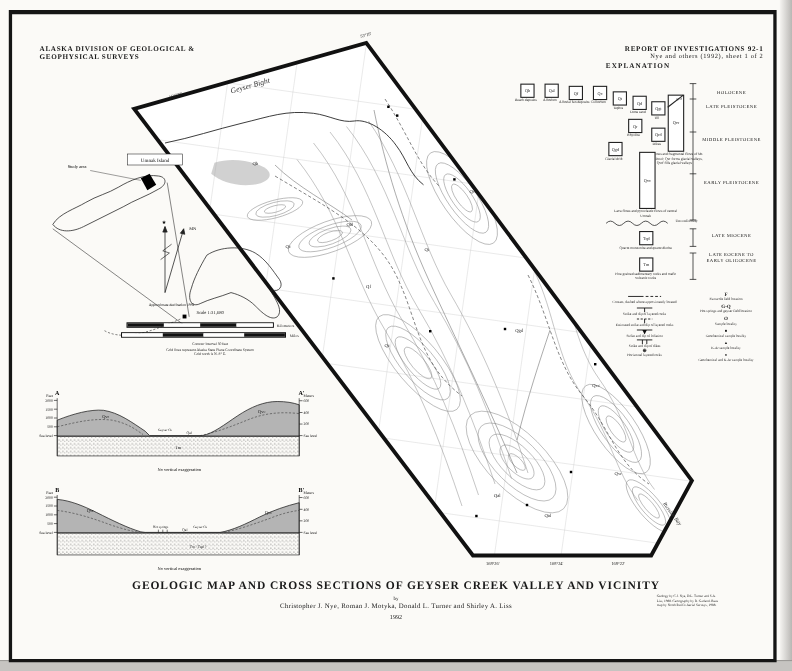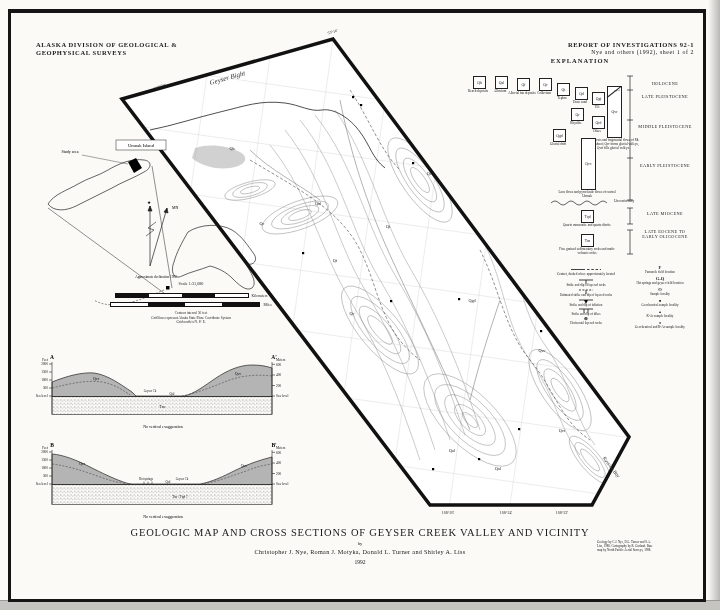--- a/index.html
+++ b/index.html
@@ -30,21 +30,21 @@
   
   .scaleblk{left:95px;top:281px;width:192px;text-align:center;font-size:3.6px;}
   .scaletitle{font-size:4.2px;margin-bottom:7px;}
   .barrow{display:flex;align-items:center;justify-content:center;margin:4px 0;}
   .bar{height:3px;border:.7px solid #111;display:flex;}
   .bar i{display:block;height:100%;}
   .barlbl{font-size:3.6px;margin-left:3px;}
   .scapt{font-size:3.4px;line-height:4.6px;}
   
   .titleblk{left:60px;top:527px;width:600px;text-align:center;z-index:3;}
-  .t1{font-size:10.5px;font-weight:normal;letter-spacing:.8px;}
+  .t1{font-size:10.5px;font-weight:bold;letter-spacing:.8px;}
   .t2{font-size:9.5px;font-weight:bold;letter-spacing:.8px;margin-top:2px;}
   .tby{font-size:4.6px;margin-top:3px;}
   .tauth{font-size:6.2px;margin-top:2px;letter-spacing:.3px;}
   .tyear{font-size:5.6px;margin-top:4px;}
   .credit{left:597px;top:541px;width:76px;font-size:3.1px;line-height:3.8px;z-index:3;}
   svg text{font-family:"Liberation Serif",serif;}
 </style>
 </head>
 <body>
 

